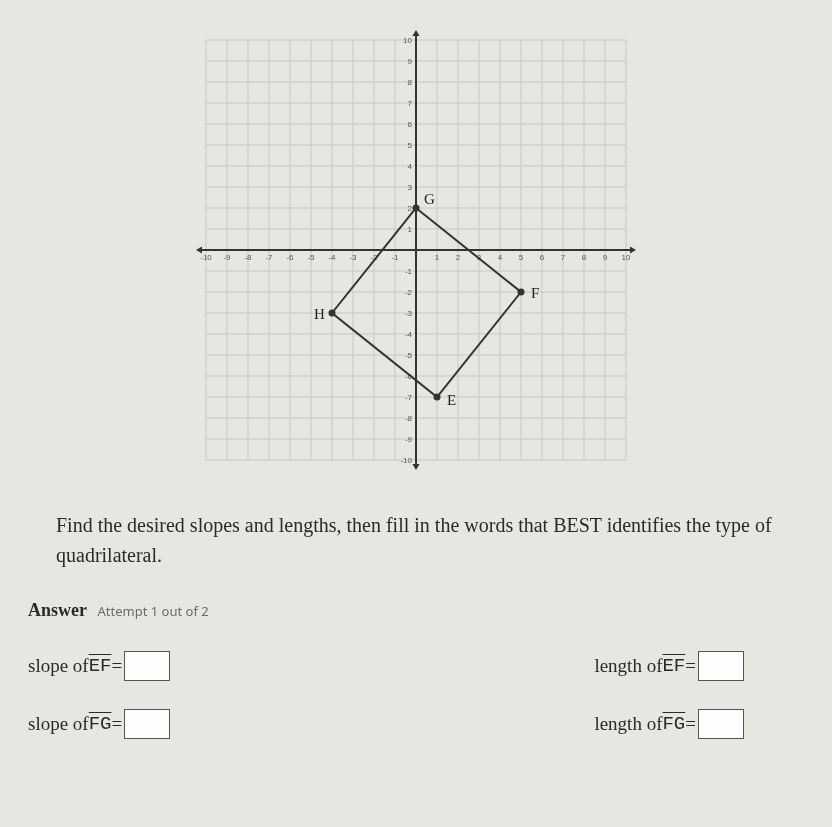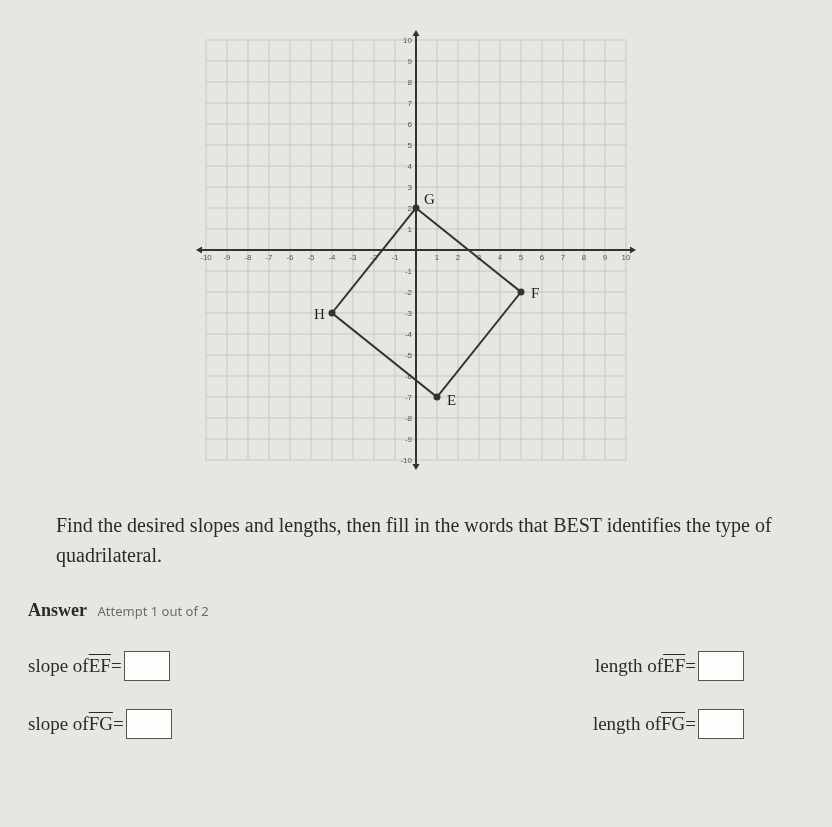--- a/index.html
+++ b/index.html
@@ -44,20 +44,21 @@
     justify-content: space-between;
     padding-right: 60px;
   }
   .cell {
     display: flex;
     align-items: center;
     font-size: 19px;
   }
   .overline {
     text-decoration: overline;
+    font-family: Liberation Mono, monospace;
   }
   .input-box {
     width: 46px;
     height: 30px;
     border: 1px solid #555;
     background: #fdfdfb;
     font-size: 16px;
     text-align: center;
     outline: none;
     margin-left: 2px;

